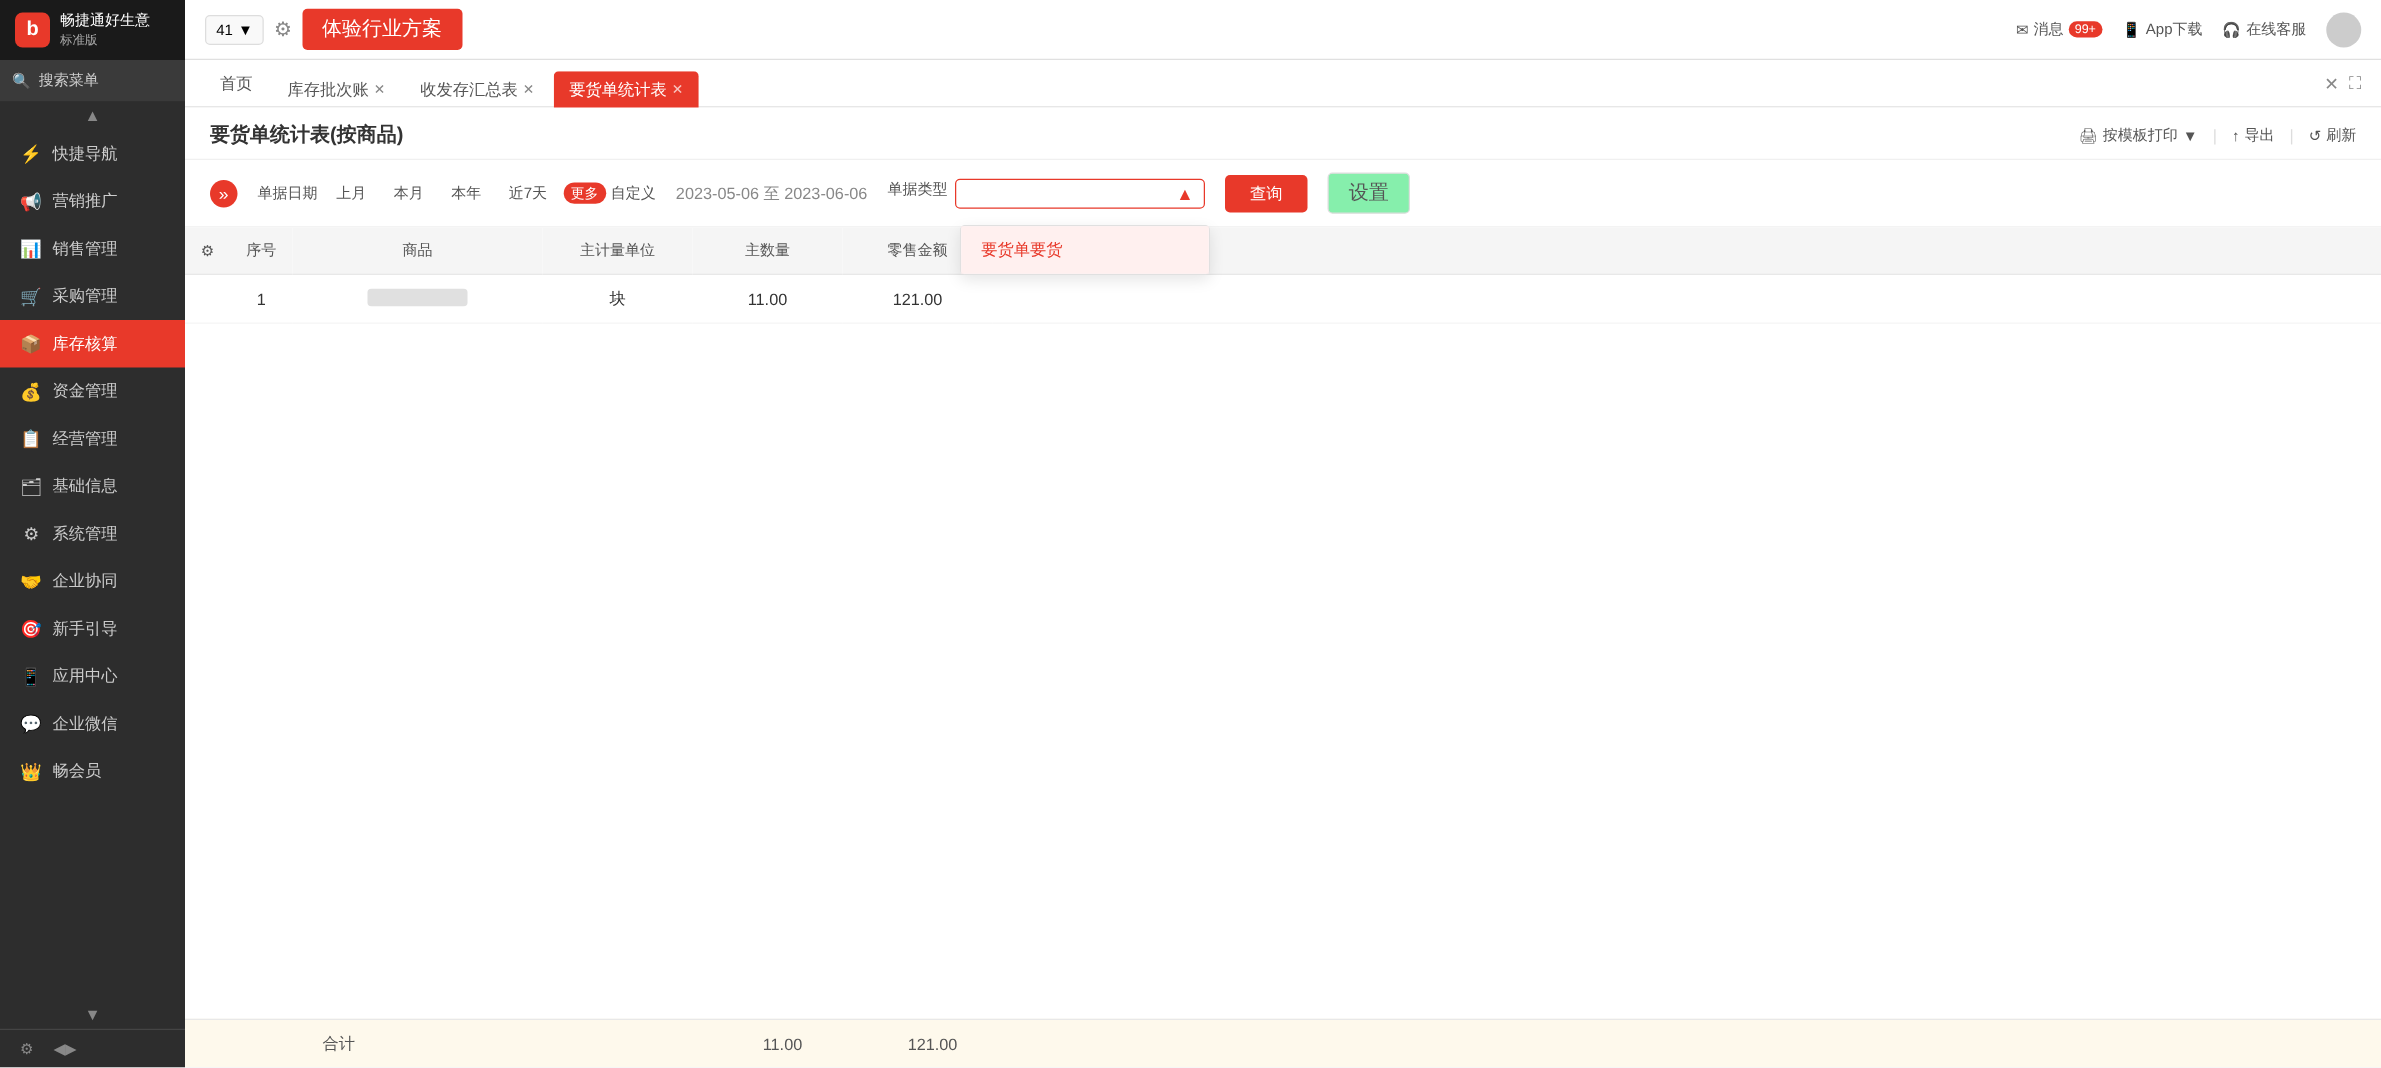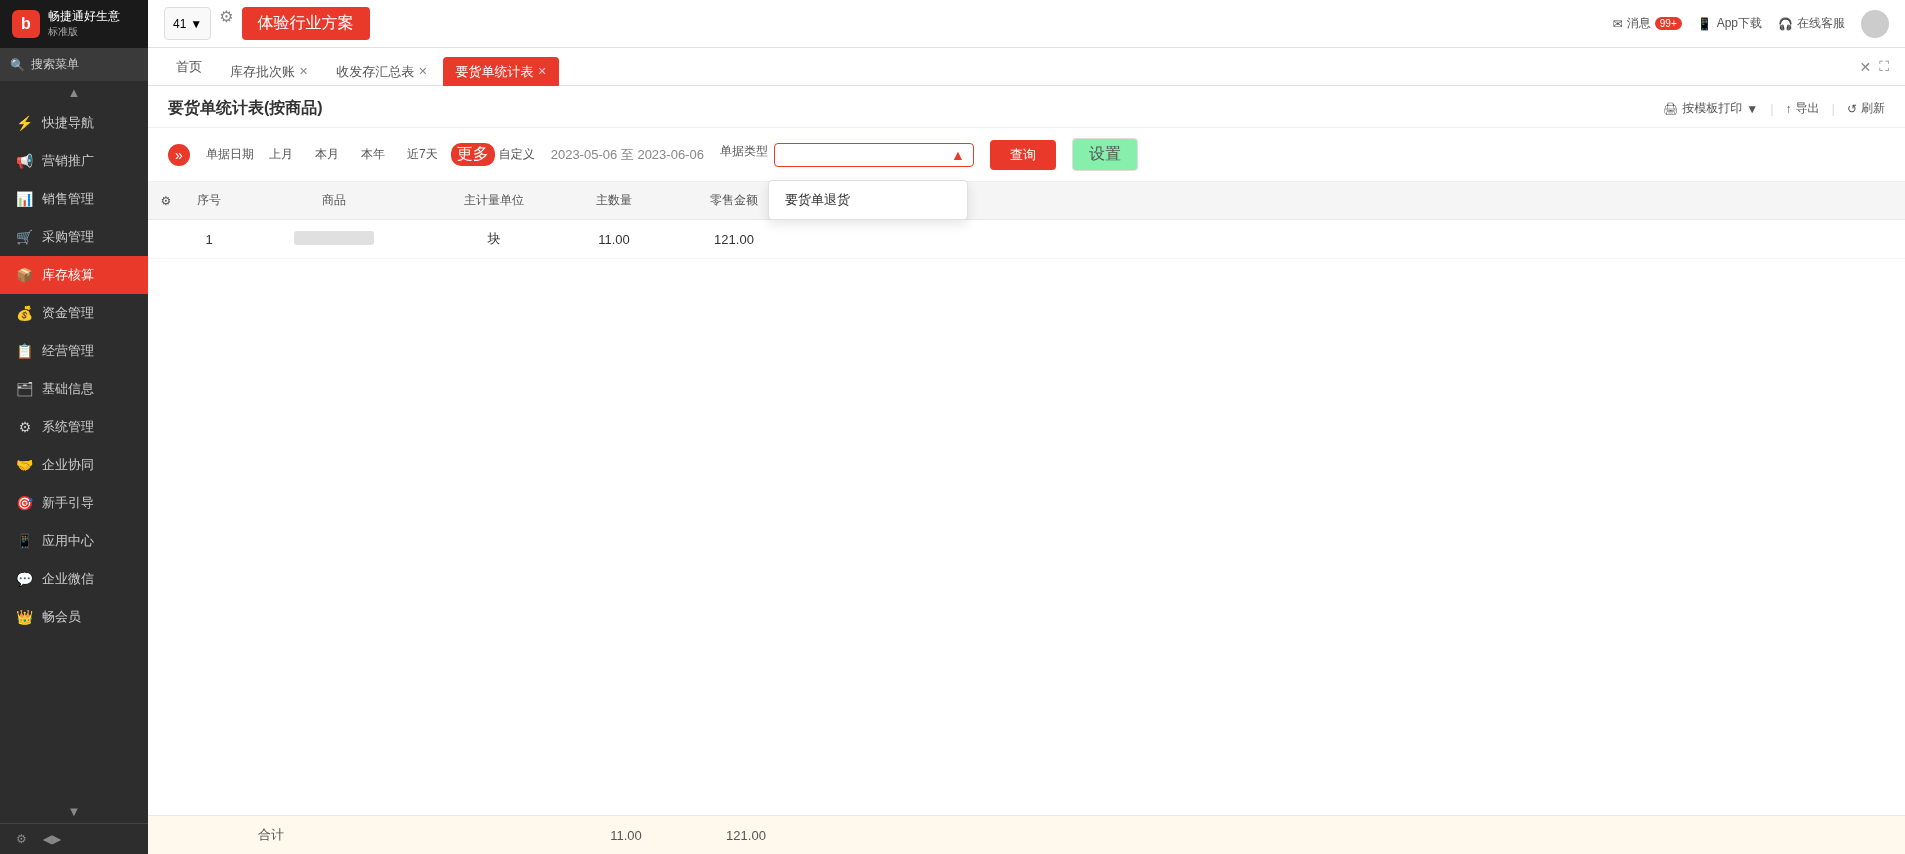--- a/index.html
+++ b/index.html
@@ -93,20 +93,21 @@
       background: #fff;
       display: flex;
       align-items: center;
       padding: 0 16px;
       gap: 16px;
       border-bottom: 1px solid #e0e0e0;
       flex-shrink: 0;
     }
     .topbar-left {
       display: flex;
+      align-items: center;
       gap: 8px;
       flex: 1;
     }
     .store-selector {
       display: flex;
       align-items: center;
       gap: 4px;
       padding: 4px 8px;
       border: 1px solid #ddd;
       border-radius: 4px;
@@ -261,21 +262,21 @@
       color: #555;
       border: 1px solid transparent;
       border-radius: 3px;
     }
     .date-btn.more-btn {
       background: #e8392a;
       color: white;
       border-radius: 10px;
       border: none;
       padding: 1px 6px;
-      font-size: 16px;
+      font-size: 11px;
     }
     .date-custom { font-size: 12px; color: #555; cursor: pointer; }
     .date-range-text { font-size: 13px; color: #888; }
     .filter-type-group {
       display: flex;
       align-items: flex-start;
       gap: 6px;
     }
     .filter-input-wrap {
       border: 1px solid #e8392a;
@@ -591,22 +592,22 @@
           <input class="filter-input" type="text" style="">
           <span class="filter-input-up-icon">▲</span>
         </div>
       </div>
 
 
       <button class="query-btn">查询</button>
       <button class="settings-row-btn">设置</button>
 
       <div class="dropdown-overlay">
-        <div class="dropdown-item">
-          <span>要货单退货</span>
+        <div class="dropdown-item selected">
+          <span>要货单要货</span>
         </div>
       </div>
     </div>
 
     <div class="table-area">
       <table class="data-table">
         <thead>
           <tr>
             <th class="col-settings">⚙</th>
             <th class="col-num">序号</th>

